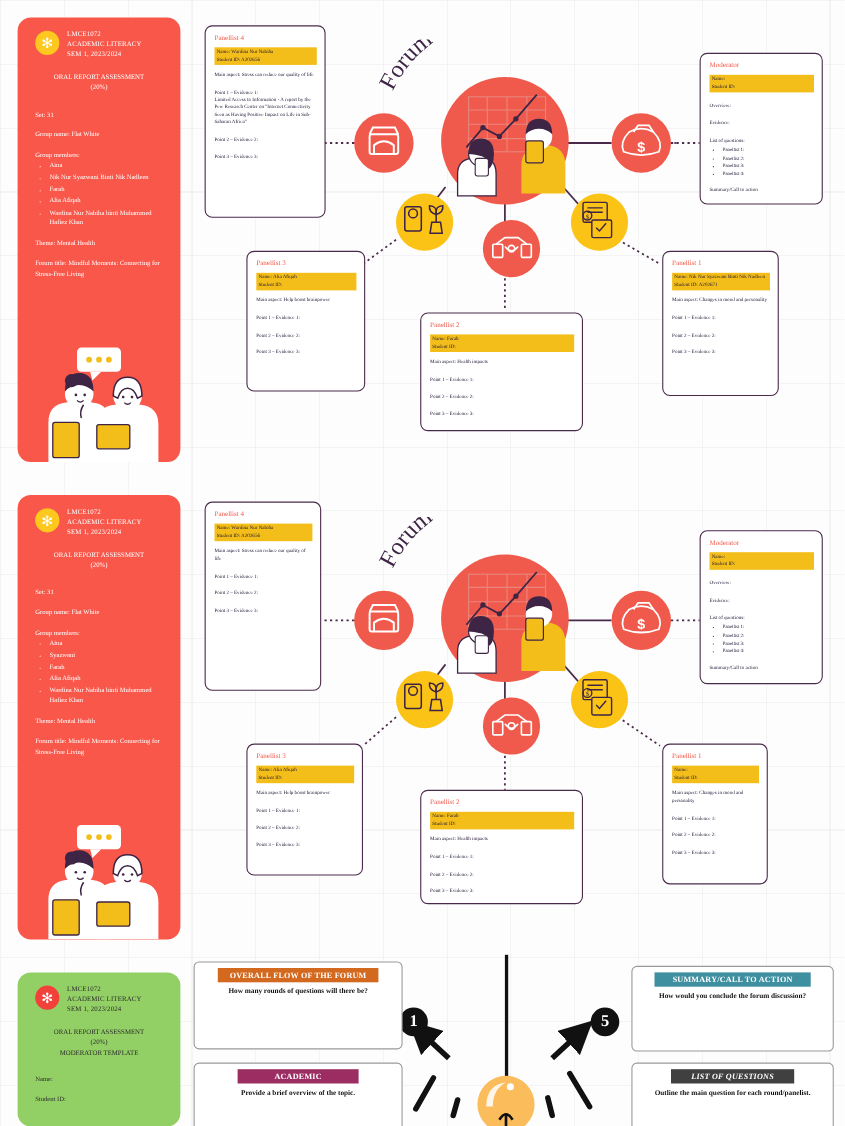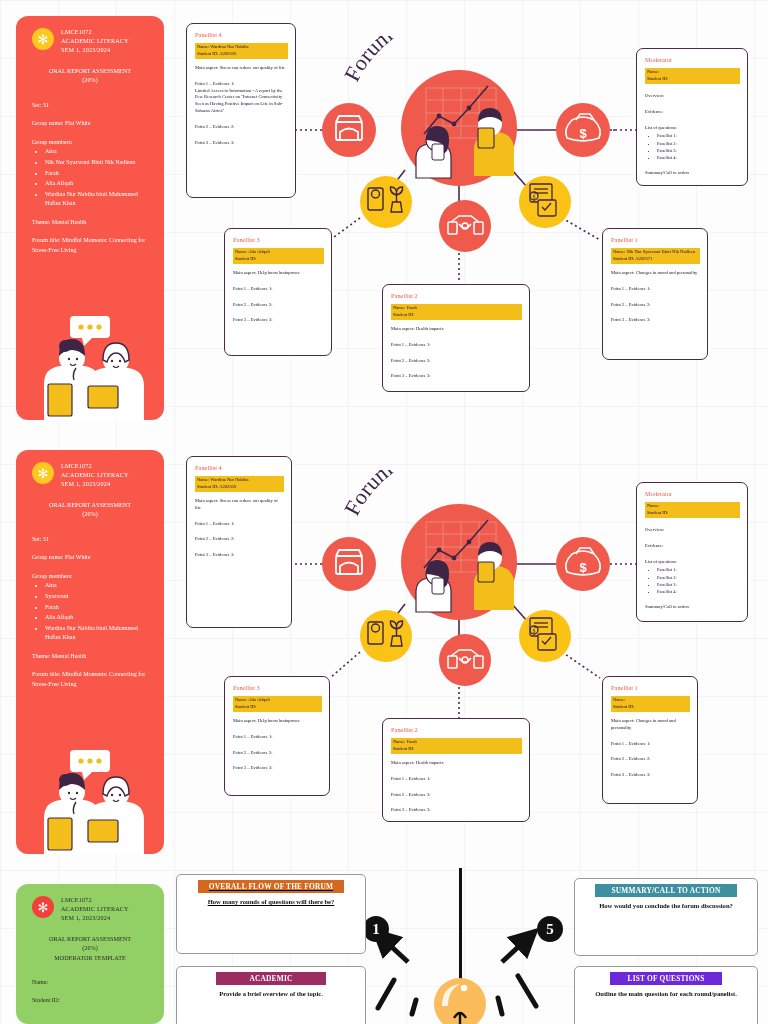--- a/index.html
+++ b/index.html
@@ -542,30 +542,30 @@
         <path d="M0,0 L6,3 L0,6 z" fill="#111"></path>
       </marker>
     </defs>
     <line x1="58" y1="62" x2="32" y2="38" stroke="#111" stroke-width="5" marker-end="url(#ah)"></line>
     <line x1="152" y1="62" x2="178" y2="38" stroke="#111" stroke-width="5" marker-end="url(#ah)"></line>
   </svg>
 
   <div class="numcircle" style="left:363px;top:916px;">1</div>
   <div class="numcircle" style="left:537px;top:916px;">5</div>
 
-  <div class="tbox" style="left:176px;top:874px;width:190px;height:80px;text-decoration:underline;">
+  <div class="tbox" style="left:176px;top:874px;width:190px;height:80px;">
     <div class="tbar" style="background:#D2691E;">OVERALL FLOW OF THE FORUM</div>
     <div class="tq">How many rounds of questions will there be?</div>
   </div>
   <div class="tbox" style="left:176px;top:966px;width:190px;height:62px;">
     <div class="tbar" style="background:#9C2D63;width:58%;">ACADEMIC</div>
     <div class="tq">Provide a brief overview of the topic.</div>
   </div>
   <div class="tbox" style="left:574px;top:878px;width:184px;height:78px;">
     <div class="tbar" style="background:#3E8FA0;">SUMMARY/CALL TO ACTION</div>
     <div class="tq">How would you conclude the forum discussion?</div>
   </div>
   <div class="tbox" style="left:574px;top:966px;width:184px;height:62px;">
-    <div class="tbar" style="background:#6d28d9;width:62%;">LIST OF QUESTIONS</div>
+    <div class="tbar" style="background:#404040;width:62%;font-style:italic;">LIST OF QUESTIONS</div>
     <div class="tq">Outline the main question for each round/panelist.</div>
   </div>
 
 </div>
 
 </body></html>

